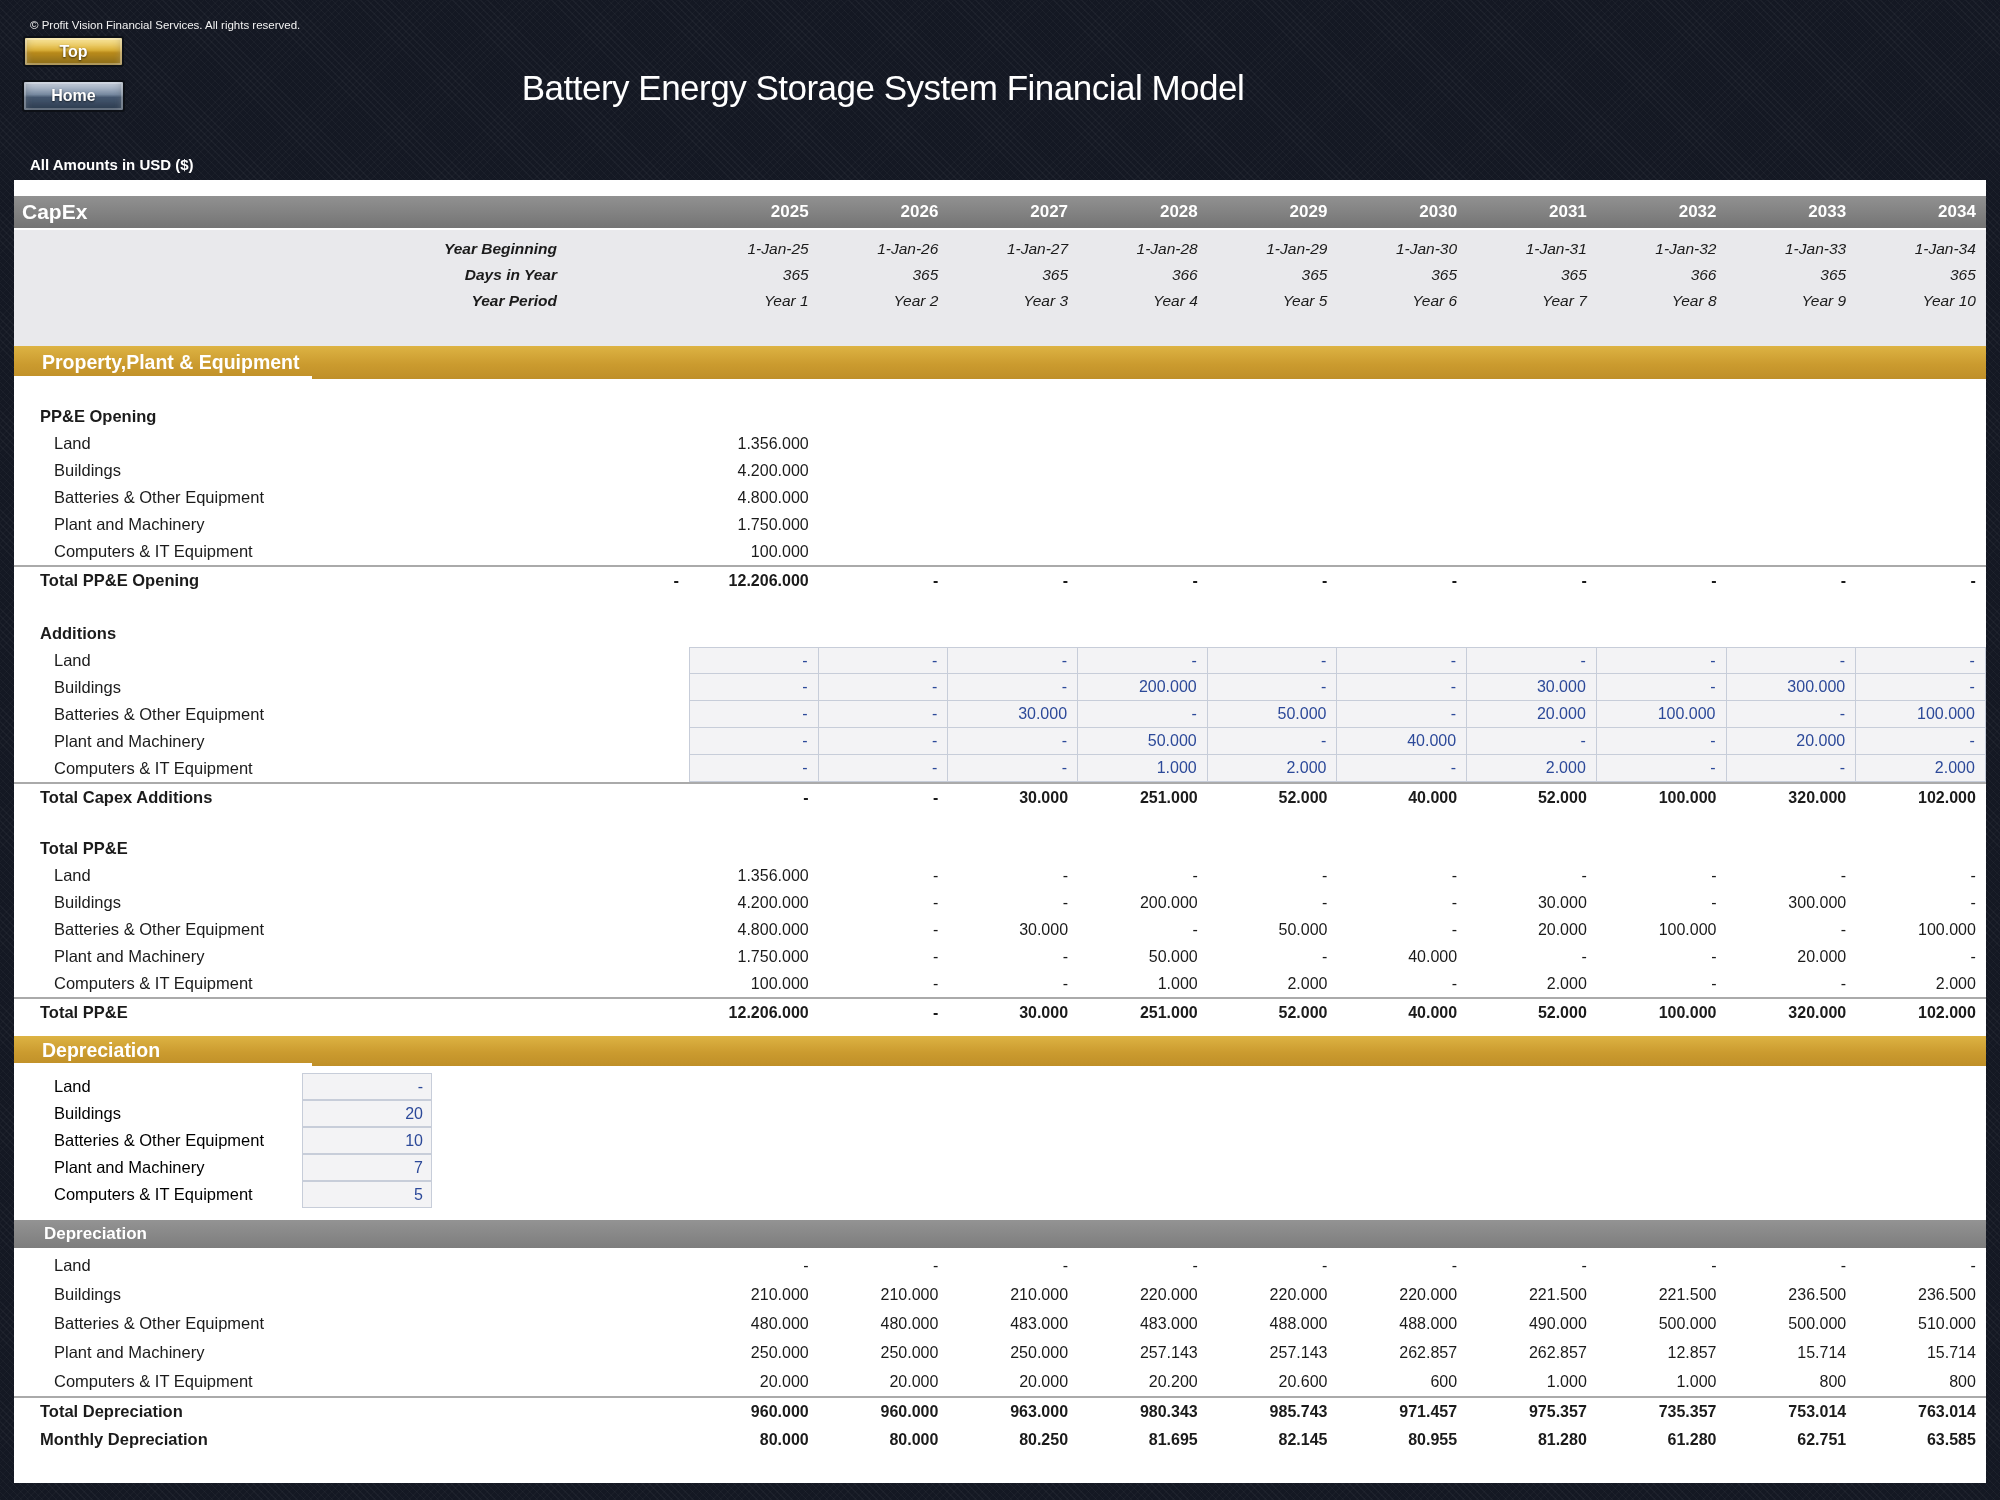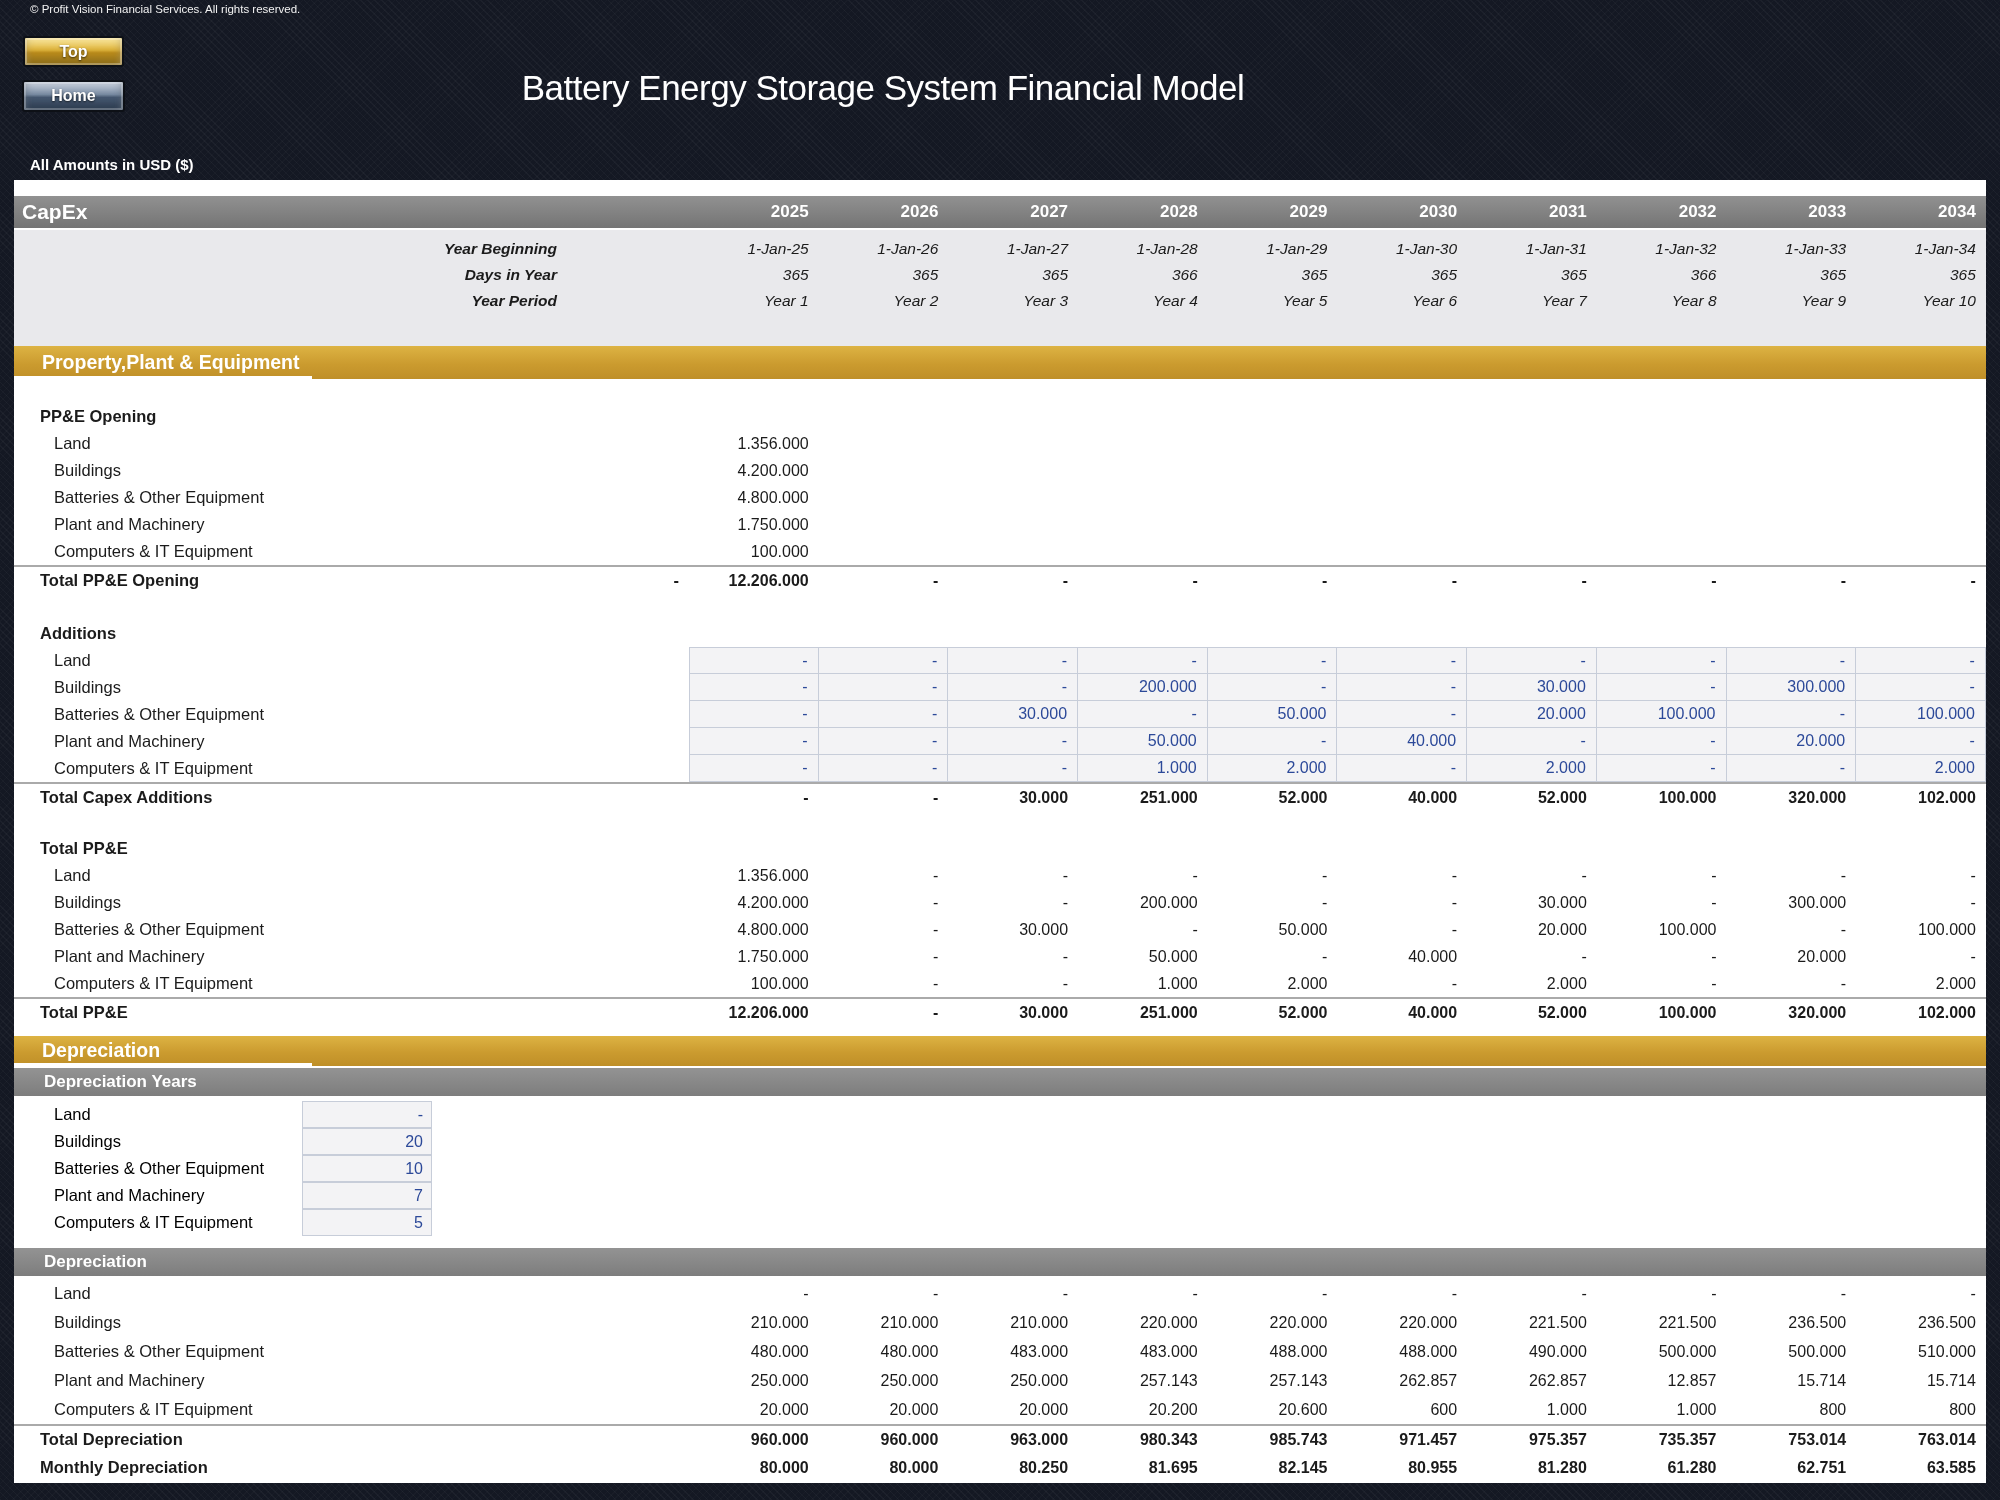--- a/index.html
+++ b/index.html
@@ -6,21 +6,21 @@
   body{
     width:2000px;height:1500px;position:relative;overflow:hidden;
     font-family:"Liberation Sans", sans-serif;
     background:
       repeating-linear-gradient(45deg, rgba(255,255,255,.035) 0 1px, transparent 1px 5px),
       repeating-linear-gradient(-45deg, rgba(255,255,255,.02) 0 1px, transparent 1px 5px),
       #141823;
   }
   *{box-sizing:border-box;}
   
-  .copyright{position:absolute;left:30px;top:3px;color:#f2f2f2;font-size:11.5px;}
+  .copyright{position:absolute;left:30px;top:19px;color:#f2f2f2;font-size:11.5px;}
   .page-title{position:absolute;left:0;top:68px;width:1766px;text-align:center;color:#fff;
     font-size:35px;letter-spacing:-.5px;font-weight:400;}
   .amounts-note{position:absolute;left:30px;top:156px;color:#fff;font-size:15px;font-weight:bold;}
   .btn3d{position:absolute;border:2px solid #0d1016;border-radius:3px;color:#fff;font-weight:bold;
     font-size:16px;text-align:center;text-shadow:0 1px 2px rgba(0,0,0,.65);cursor:pointer;}
   .btn-top{left:23px;top:36px;width:101px;height:31px;line-height:27px;
     background:linear-gradient(180deg,#f4d767 0%,#ddb032 45%,#c3921c 55%,#cba435 100%);
     box-shadow:inset 0 0 0 2px rgba(255,255,255,.28), inset 0 7px 8px rgba(255,255,255,.35), inset 0 -8px 10px rgba(80,55,0,.5);}
   .btn-home{left:22px;top:80px;width:103px;height:32px;line-height:28px;
     background:linear-gradient(180deg,#adb9c9 0%,#7689a1 45%,#4a5d76 55%,#5a6e88 100%);
@@ -438,21 +438,20 @@
         <div class="cell val">102.000</div>
       </div>
     </div>
 
   <div class="sp" style="height:10px"></div>
   <div class="gold-bar h30">
     <span>Depreciation</span>
     <span class="under"></span>
   </div>
   <div class="sp" style="height:2px"></div>
-  <div class="gray-bar">Depreciation Years</div>
   <div class="sp" style="height:5px"></div>
   <div id="dep-years-rows">
       <div class="dy-row">
         <div class="cell lab">Land</div>
         <div class="cell in first" style="border-top: 1px solid rgb(199, 205, 217);">-</div>
       </div>
       <div class="dy-row">
         <div class="cell lab">Buildings</div>
         <div class="cell in first" style="border-top: 1px solid rgb(199, 205, 217);">20</div>
       </div>

